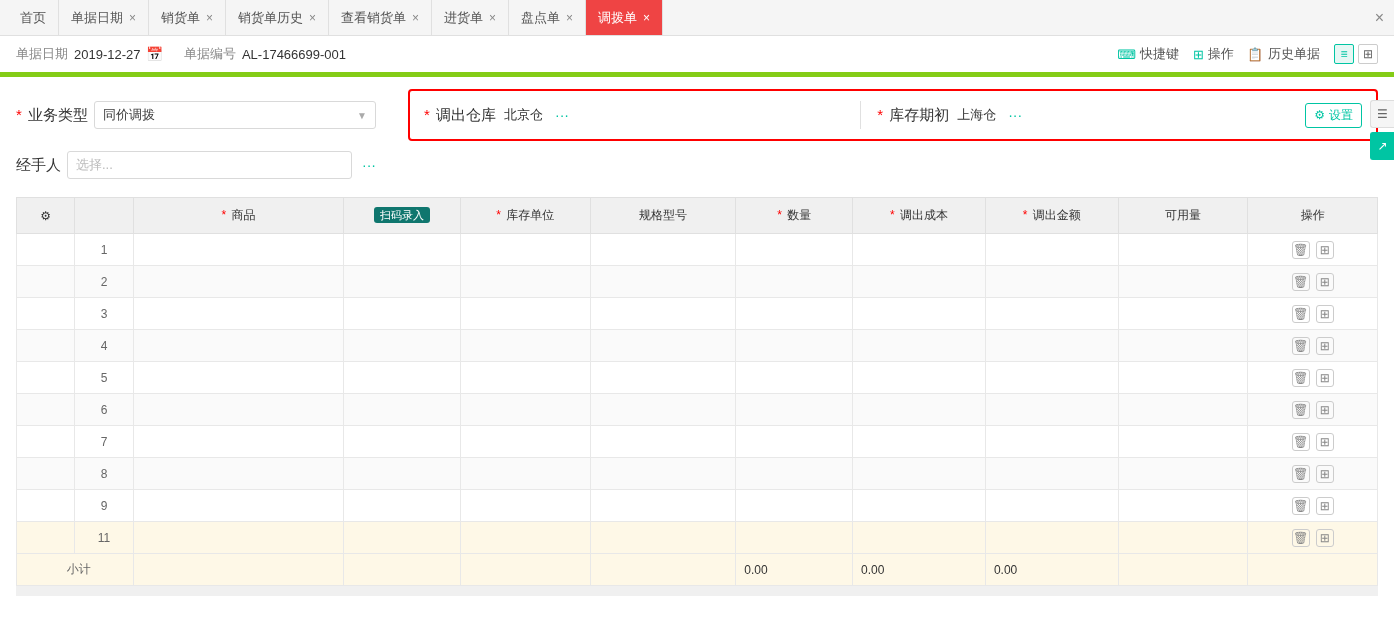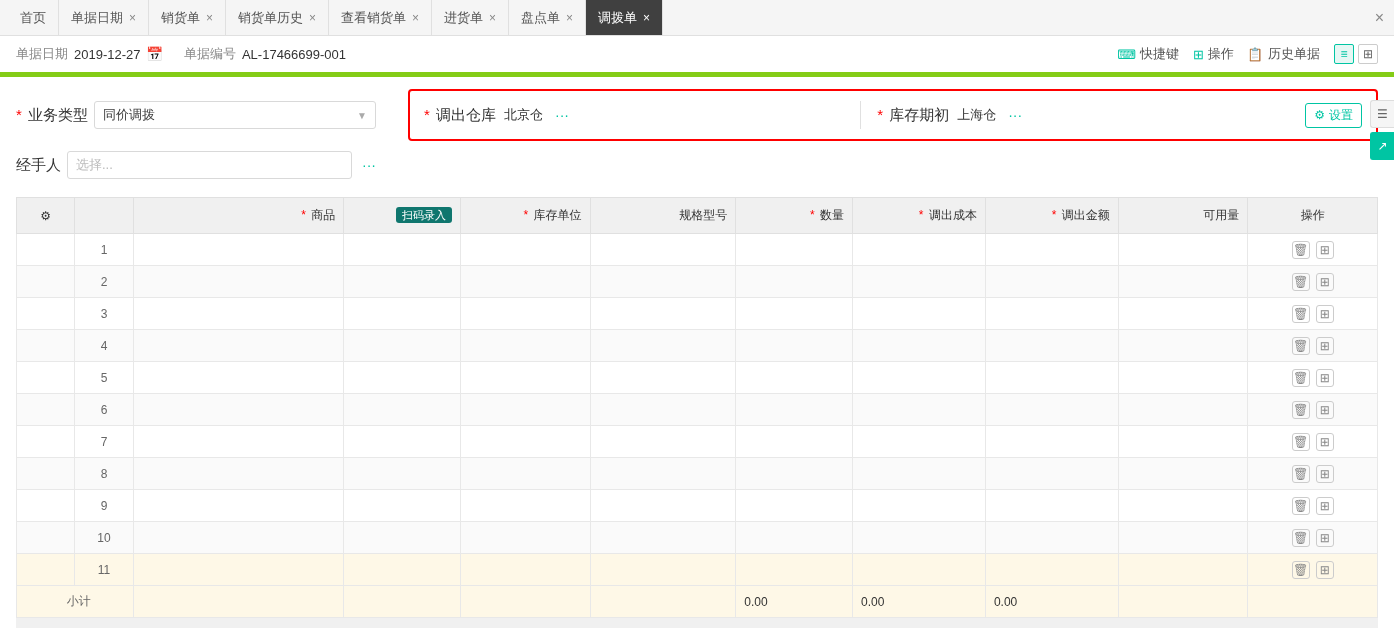--- a/index.html
+++ b/index.html
@@ -20,21 +20,21 @@
       align-items: center;
       padding: 0 12px;
       height: 100%;
       cursor: pointer;
       font-size: 13px;
       color: #555;
       border-right: 1px solid #e0e0e0;
       white-space: nowrap;
     }
     .tab-item.active {
-      background: #404040;
+      background: #ef4444;
       color: #fff;
     }
     .tab-close {
       margin-left: 6px;
       font-size: 12px;
       color: #888;
       cursor: pointer;
     }
     .tab-item.active .tab-close { color: #fff; }
     .tab-close-main {
@@ -174,21 +174,21 @@
       width: 100%;
       border-collapse: collapse;
       table-layout: fixed;
     }
     thead tr {
       background: #f0f0f0;
       height: 36px;
     }
     thead th {
       border: 1px solid #e0e0e0;
-      text-align: right;
+      text-align: center;
       padding: 0 8px;
       font-size: 12px;
       font-weight: normal;
       color: #333;
       white-space: nowrap;
       overflow: hidden;
     }
     tbody tr {
       height: 32px;
     }
@@ -593,38 +593,20 @@
         <td></td>
         <td></td>
         <td></td>
         <td>
           <div class="ops-icons">
               <span class="op-icon">🗑</span>
               <span class="op-icon">⊞</span>
             </div>
         </td>
       </tr>
-      <tr>
-        <td class="row-num"></td>
-        <td class="row-num">10</td>
-        <td></td>
-        <td></td>
-        <td></td>
-        <td></td>
-        <td></td>
-        <td></td>
-        <td></td>
-        <td></td>
-        <td>
-          <div class="ops-icons">
-              <span class="op-icon">🗑</span>
-              <span class="op-icon">⊞</span>
-            </div>
-        </td>
-      </tr>
 
       <tr class="subtotal">
         <td class="row-num"></td>
         <td class="row-num">11</td>
         <td style="background:#fef8e7;"></td>
         <td style="background:#fef8e7;"></td>
         <td style="background:#fef8e7;"></td>
         <td style="background:#fef8e7;"></td>
         <td style="background:#fef8e7;"></td>
         <td style="background:#fef8e7;"></td>

